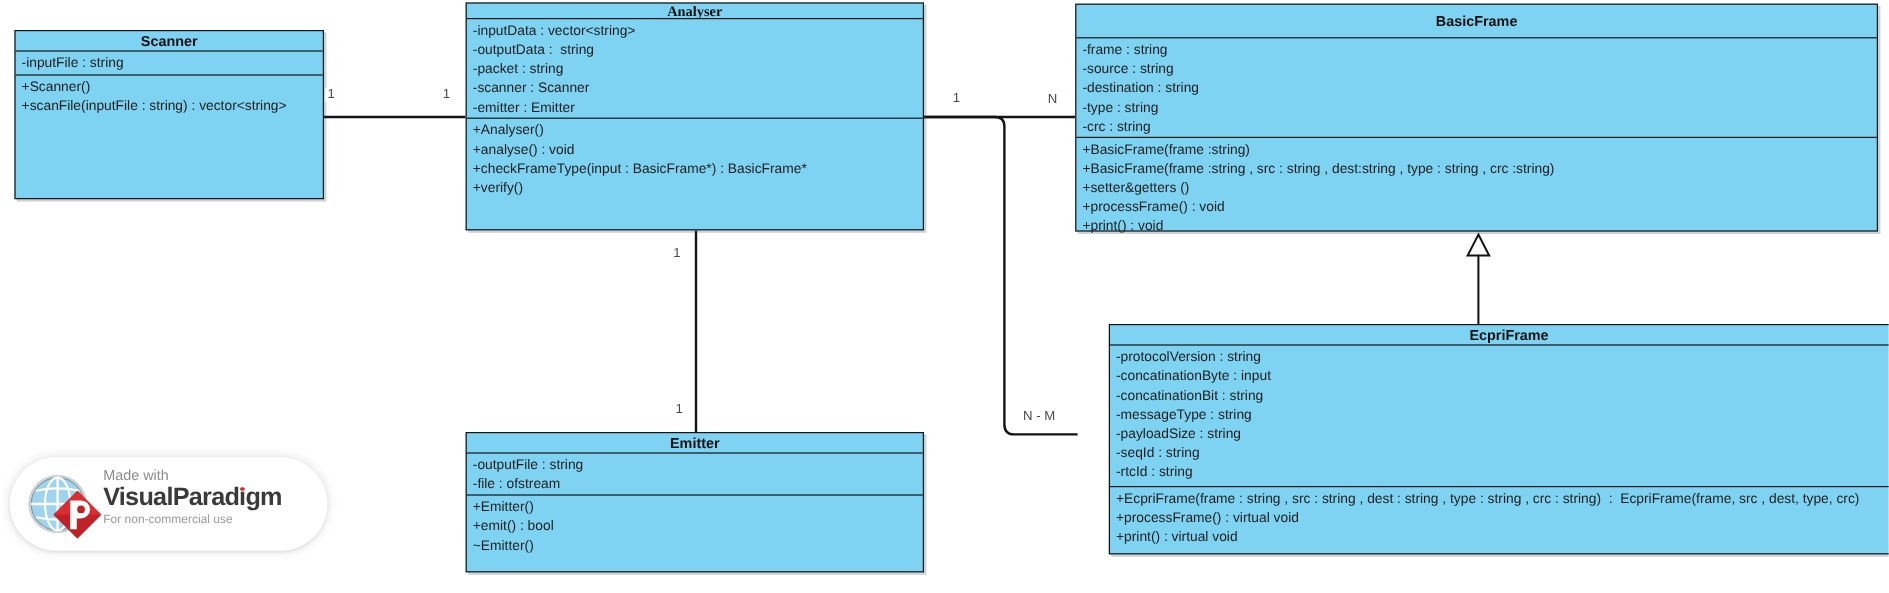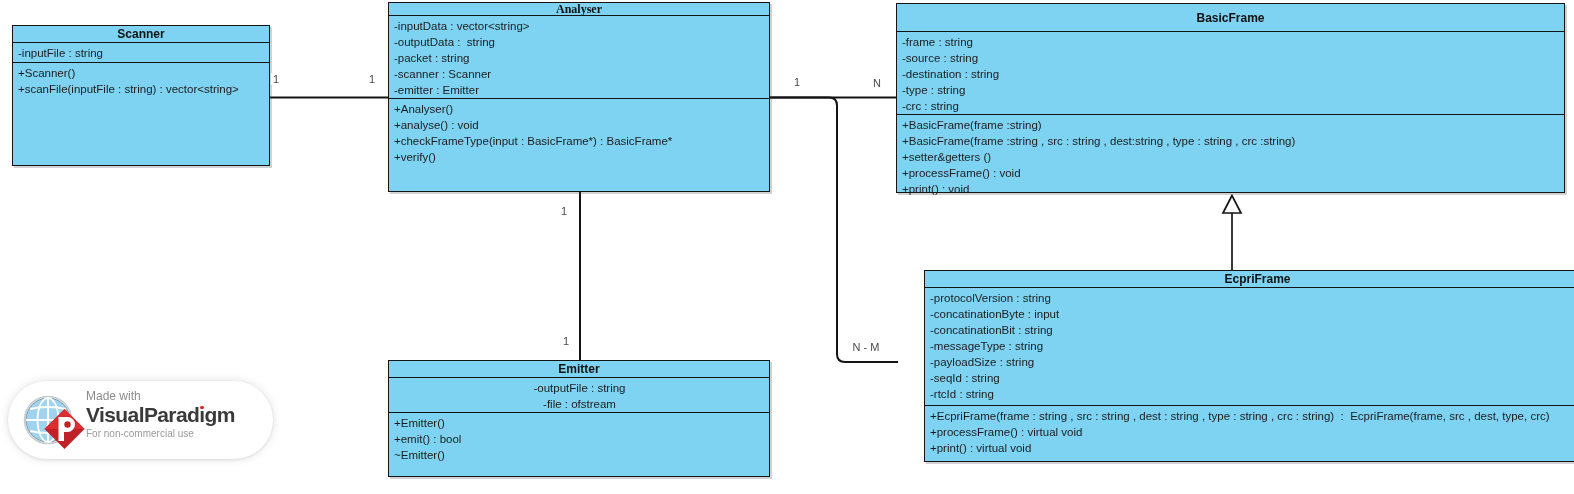--- a/index.html
+++ b/index.html
@@ -104,21 +104,21 @@
       <div class="uml-line">+BasicFrame(frame :string)</div>
       <div class="uml-line">+BasicFrame(frame :string , src : string , dest:string , type : string , crc :string)</div>
       <div class="uml-line">+setter&amp;getters ()</div>
       <div class="uml-line">+processFrame() : void</div>
       <div class="uml-line">+print() : void</div>
     </div>
   </div>
 
   <div class="uml-class" style="left:388px;top:360px;width:382px;height:117px;">
     <div class="uml-title" style="height:17px;">Emitter</div>
-    <div class="uml-comp" style="height:35px;text-align:center;">
+    <div class="uml-comp" style="height:35px;">
       <div class="uml-line">-outputFile : string</div>
       <div class="uml-line">-file : ofstream</div>
     </div>
     <div class="uml-comp uml-last">
       <div class="uml-line">+Emitter()</div>
       <div class="uml-line">+emit() : bool</div>
       <div class="uml-line">~Emitter()</div>
     </div>
   </div>
 

